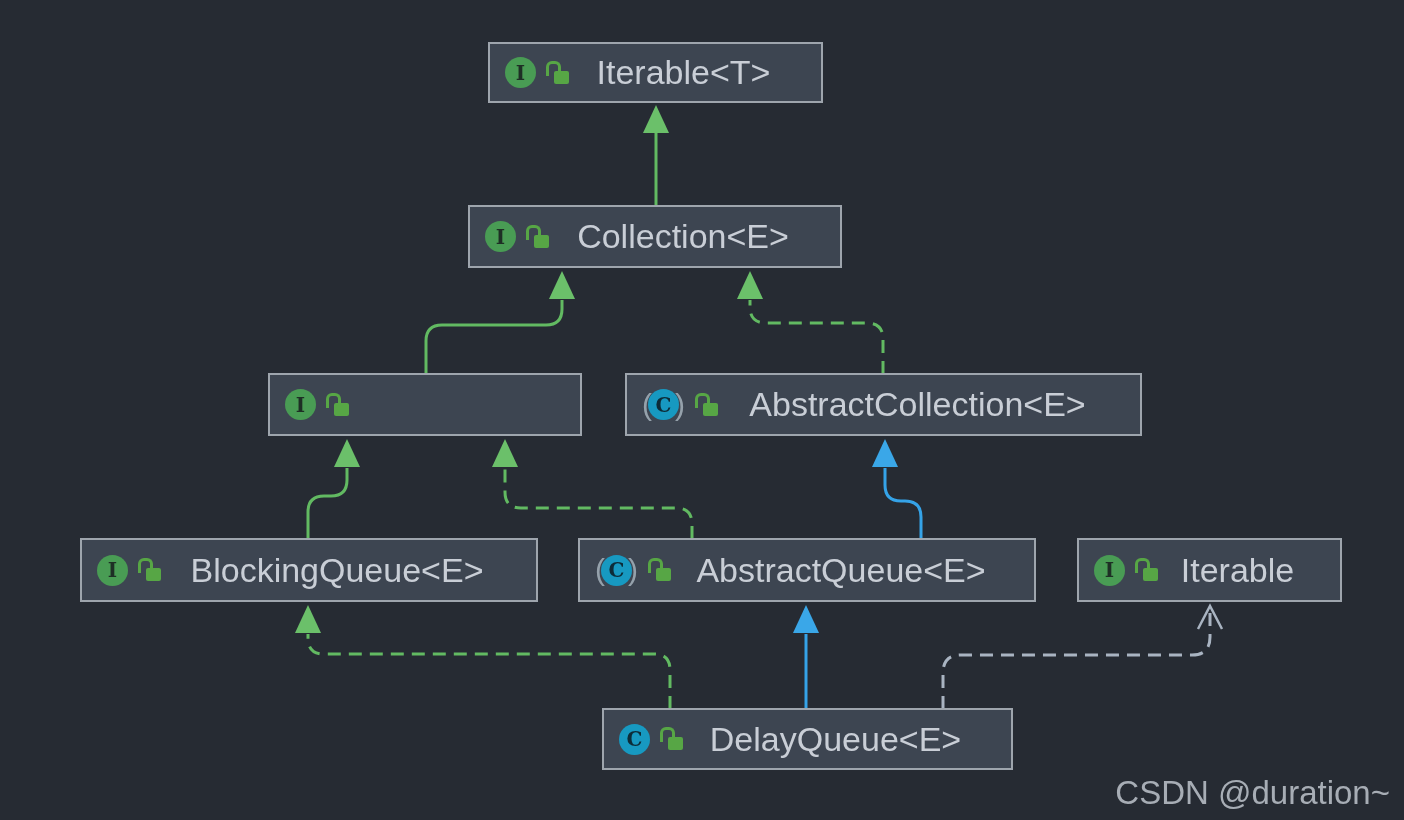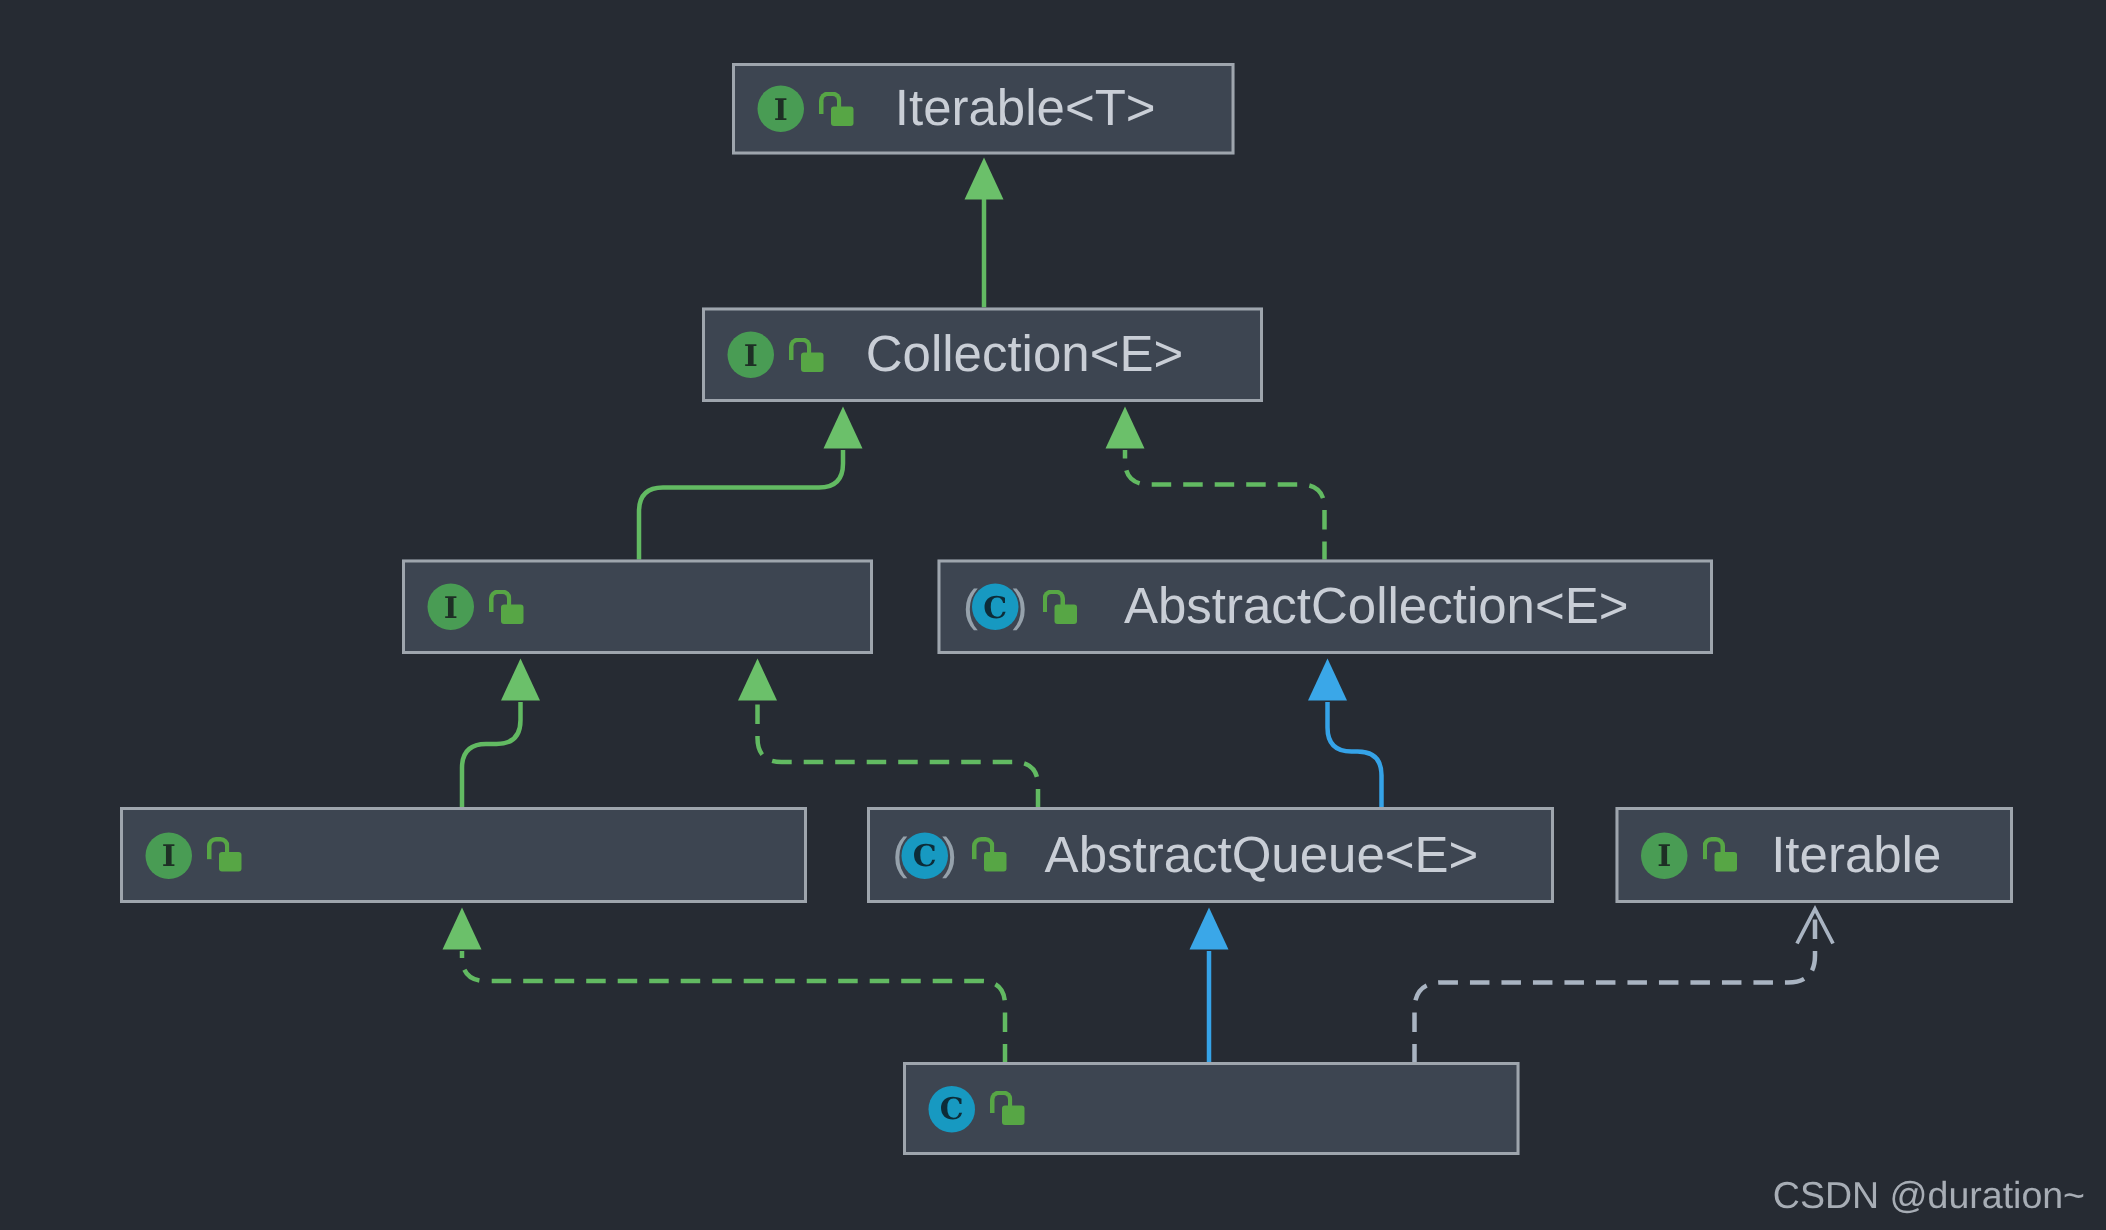--- a/index.html
+++ b/index.html
@@ -82,21 +82,21 @@
   .green{stroke:#62ba62;}
   .blue{stroke:#35a3e8;}
   .gray{stroke:#a9b4c2;}
   .head-green{fill:#6bc06a;stroke:none;}
   .head-blue{fill:#3aa7e8;stroke:none;}
   .head-open{fill:none;stroke:#a9b4c2;stroke-width:2.5;}
 
   .watermark{
     position:absolute;
     right:14px;bottom:8px;
-    font-size:25px;
+    font-size:33px;
     color:#a7adb5;
     z-index:3;
   }
 </style>
 </head>
 <body>
 
 <div id="canvas">
 
   <svg class="edges" width="1404" height="820" viewBox="0 0 1404 820">
@@ -203,20 +203,21 @@
   <div class="node" style="left:80px;top:538px;width:458px;height:64px">
     <span class="iconrow">
       <span class="circle-icon iface">
           <i>I</i>
         </span>
       <span class="lock">
           <i class="shackle"></i>
           <i class="lockbody"></i>
         </span>
     </span>
+    <span class="label">BlockingQueue&lt;E&gt;</span>
   </div>
 
   <div class="node" style="left:578px;top:538px;width:458px;height:64px">
     <span class="iconrow">
       <span class="paren open">(</span>
       <span class="circle-icon cls">
           <i>C</i>
         </span>
       <span class="paren close">)</span>
       <span class="lock">
@@ -243,17 +244,18 @@
   <div class="node" style="left:602px;top:708px;width:411px;height:62px">
     <span class="iconrow">
       <span class="circle-icon cls">
           <i>C</i>
         </span>
       <span class="lock">
           <i class="shackle"></i>
           <i class="lockbody"></i>
         </span>
     </span>
+    <span class="label">DelayQueue&lt;E&gt;</span>
   </div>
 
   <div class="watermark">CSDN @duration~</div>
 
 </div>
 
 </body></html>

